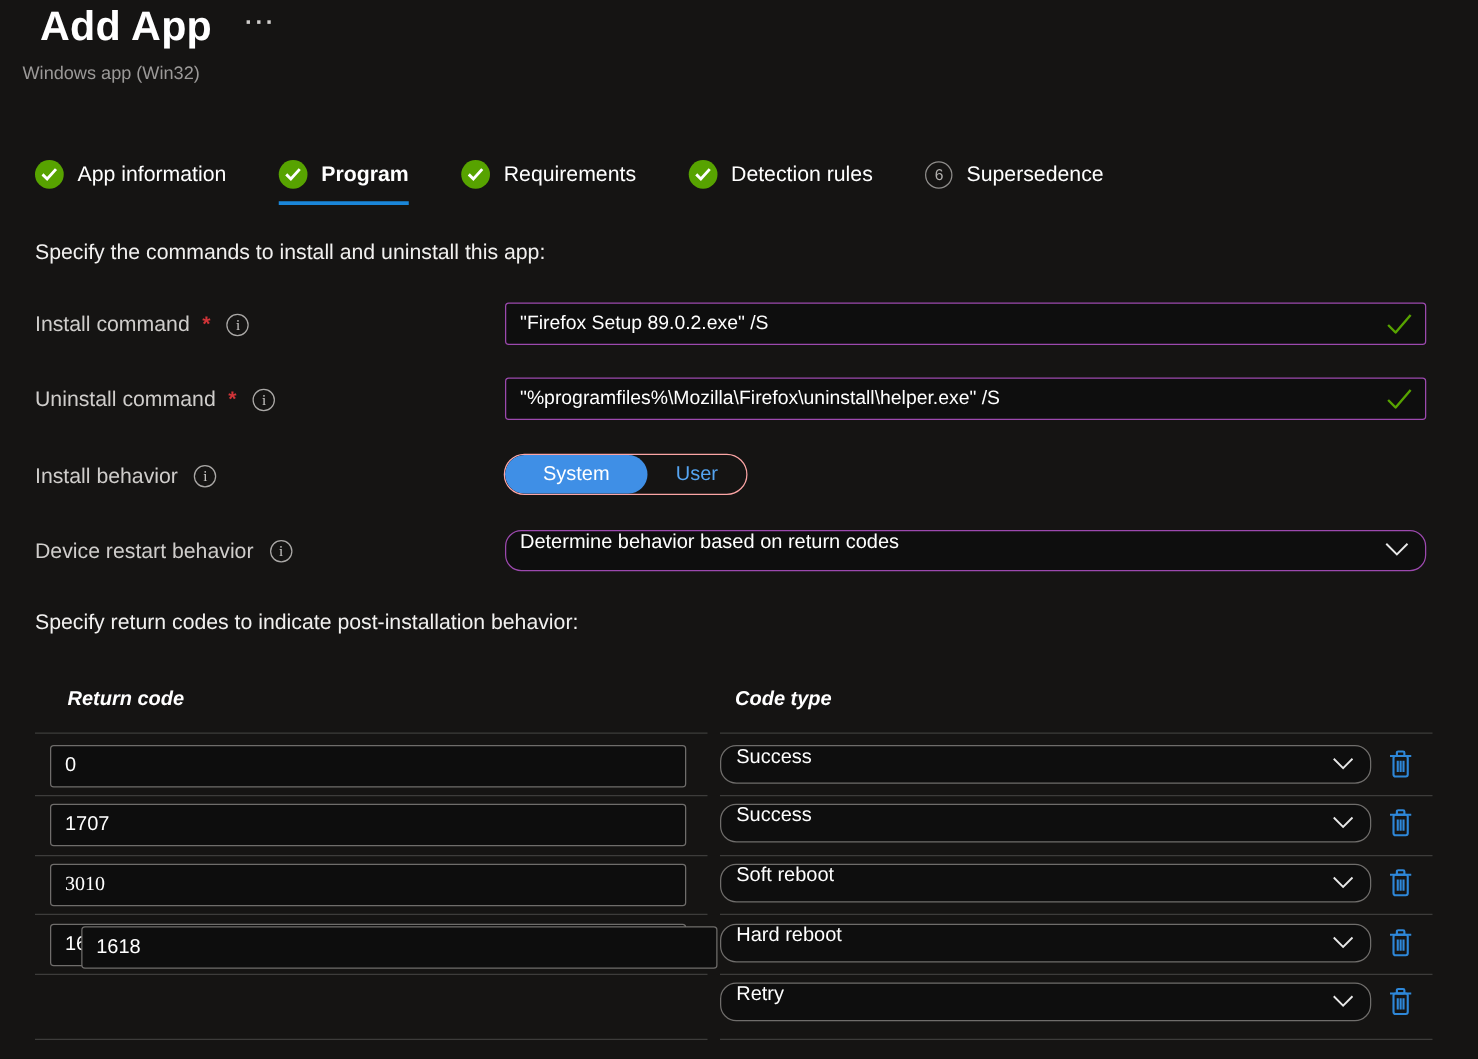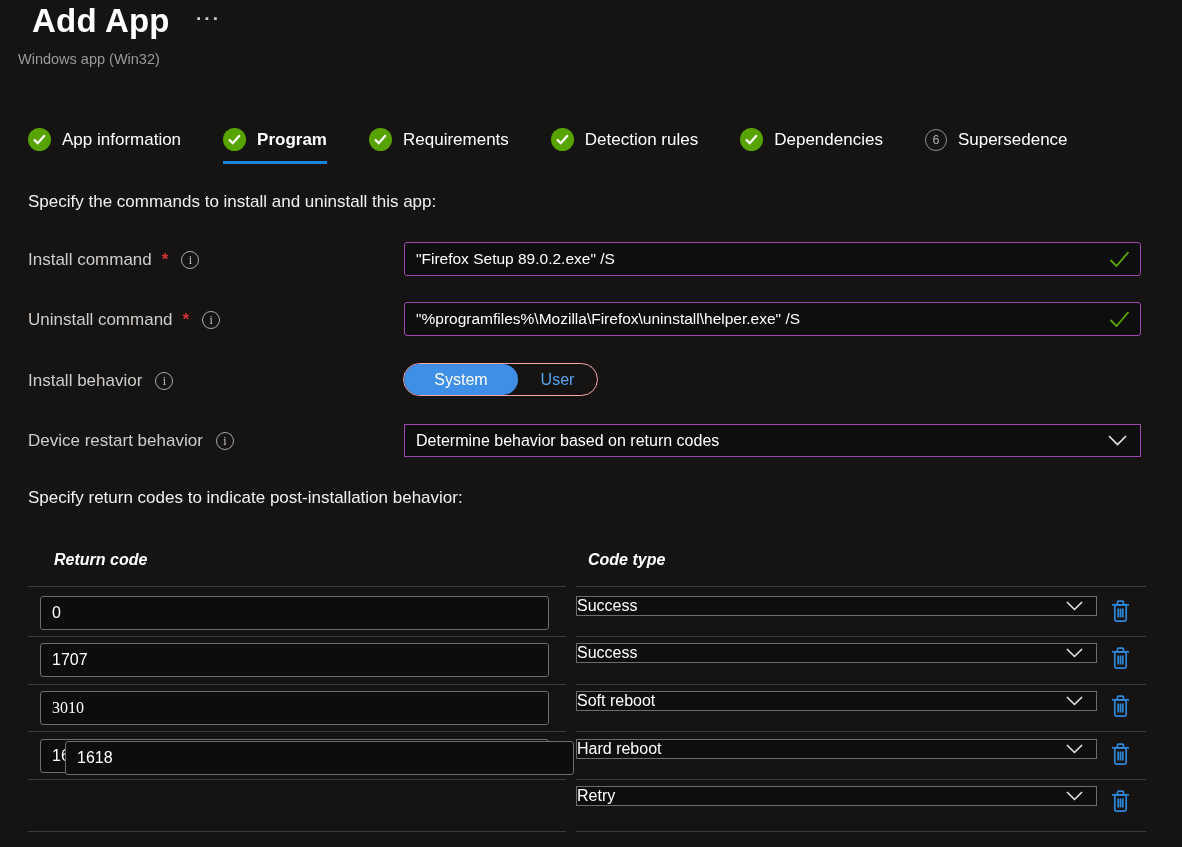--- a/index.html
+++ b/index.html
@@ -34,34 +34,34 @@
   .cmd-wrap { position:absolute; left:404px; width:737px; height:34px; }
   .cmd-input { width:100%; height:100%; background:#0e0e0e; border:1px solid #9c49ae; border-radius:3px; color:#ffffff; font-size:15.5px; font-family:"Liberation Sans", sans-serif; padding:0 42px 0 11px; outline:none; }
   .valid-check { position:absolute; right:11px; top:9px; pointer-events:none; }
 
   
   .toggle { position:absolute; left:403px; top:363px; width:195px; height:33px; border:1px solid #fca5a5; border-radius:17px; display:flex; align-items:stretch; overflow:hidden; }
   .toggle-on { width:114px; background:#3f8fe6; border-radius:16px; color:#ffffff; font-size:16px; display:flex; align-items:center; justify-content:center; cursor:pointer; }
   .toggle-off { flex:1; color:#55a4f0; font-size:16px; display:flex; align-items:center; justify-content:center; cursor:pointer; }
 
   
-  .dropdown { position:absolute; display:flex; align-items:center; background:#0e0e0e; border-radius:0; color:#ffffff; cursor:pointer; }
+  .dropdown { position:absolute; display:flex; align-items:flex-start; background:#0e0e0e; border-radius:13px; color:#ffffff; cursor:pointer; }
   .dd-restart { left:404px; top:424px; width:737px; height:33px; border:1px solid #9c49ae; font-size:16px; padding-left:11px; }
   .dd-chevron { position:absolute; right:13px; top:50%; transform:translateY(-50%); pointer-events:none; }
 
   
   .col-head { position:absolute; top:551px; font-size:16px; font-weight:700; color:#ffffff;font-style:italic; }
   .col-head.c1 { left:54px; }
   .col-head.c2 { left:588px; }
   .hl { position:absolute; height:1px; background:#3d3c3b; }
   .hl.s1 { left:28px; width:538px; }
   .hl.s2 { left:576px; width:570px; }
 
   .code-input { position:absolute; left:40px; width:509px; height:34px; background:#0d0d0d; border:1px solid #6f6d6b; border-radius:3px; color:#ffffff; font-size:16px; font-family:"Liberation Sans", sans-serif; padding:0 11px; outline:none; }
-  .dd-row { left:576px; width:521px; height:20px; border:1px solid #6f6d6b; font-size:16px; }
+  .dd-row { left:576px; width:521px; height:31px; border:1px solid #6f6d6b; font-size:16px; padding-left:12px; }
   .trash-btn { position:absolute; left:1104px; width:32px; height:34px; background:none; border:none; display:flex; align-items:center; justify-content:center; cursor:pointer; }
 </style>
 </head>
 <body>
 
 <div class="page">
 
   <h1 class="title">Add App</h1>
   <button class="ellipsis-btn">···</button>
   <div class="subtitle">Windows app (Win32)</div>
@@ -91,28 +91,20 @@
         </span>
       <span class="tab-label">Requirements</span>
     </div>
     <div class="tab">
       <span class="check-badge">
           <svg width="13" height="11" viewBox="0 0 13 11">
             <path d="M1 5.5 L4.7 9.2 L11.8 1.3" fill="none" stroke="#ffffff" stroke-width="2.3"></path>
           </svg>
         </span>
       <span class="tab-label">Detection rules</span>
-    </div>
-    <div class="tab">
-      <span class="check-badge">
-          <svg width="13" height="11" viewBox="0 0 13 11">
-            <path d="M1 5.5 L4.7 9.2 L11.8 1.3" fill="none" stroke="#ffffff" stroke-width="2.3"></path>
-          </svg>
-        </span>
-      <span class="tab-label">Dependencies</span>
     </div>
     <div class="tab">
       <span class="step-badge">6</span>
       <span class="tab-label">Supersedence</span>
     </div>
   </div>
 
   <div class="intro intro-commands">Specify the commands to install and uninstall this app:</div>
 
   <div class="flabel" style="top:250px;">

